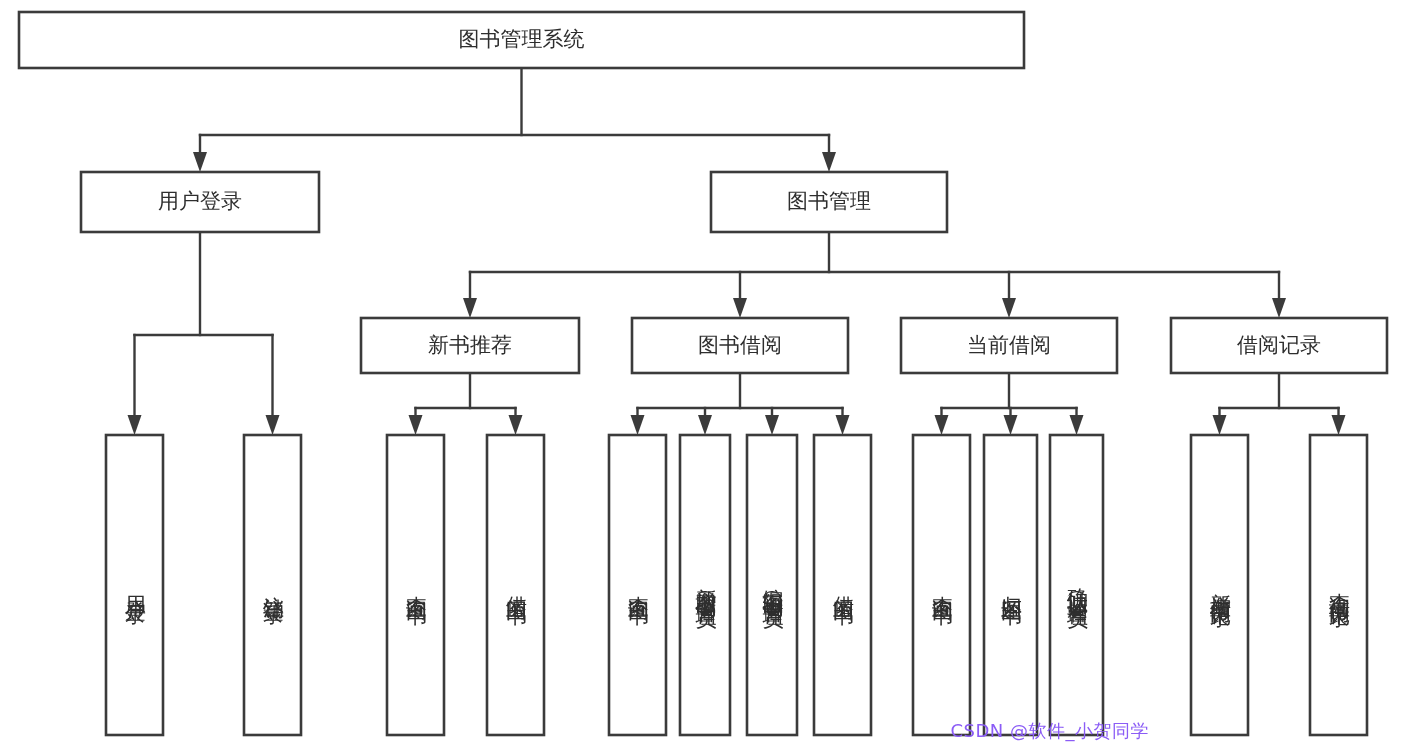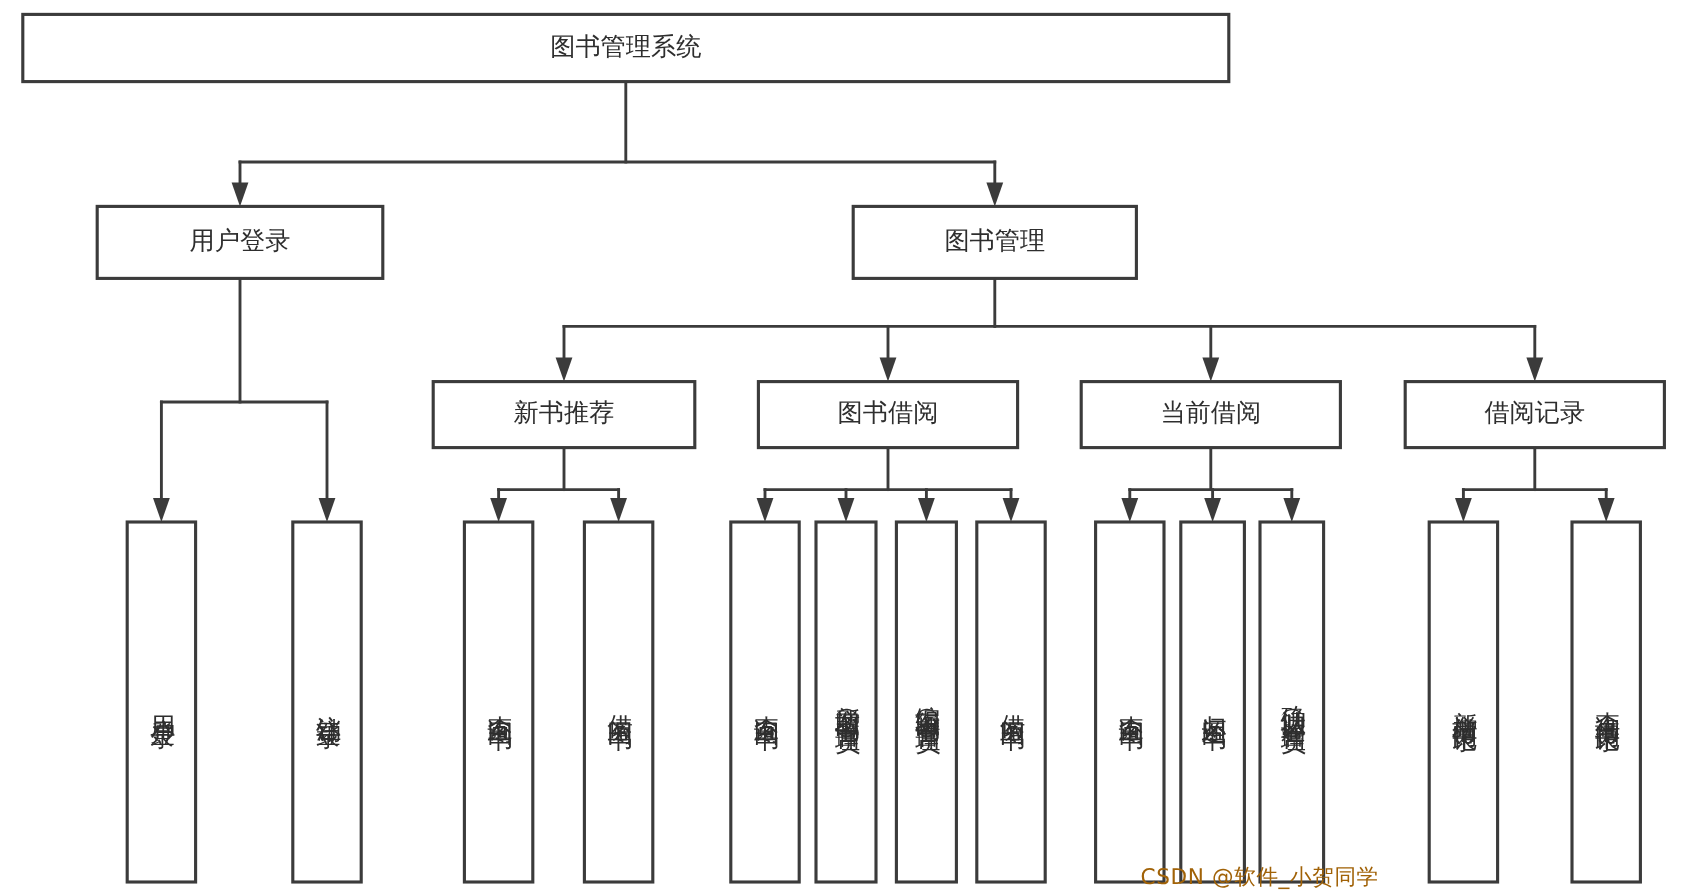--- a/index.html
+++ b/index.html
@@ -59,21 +59,21 @@
     dominant-baseline: middle;
     writing-mode: vertical-rl;
     letter-spacing: 3px;
   }
   .watermark-text {
     position: absolute;
     right: 8px;
     bottom: 4px;
     font-family: "DejaVu Sans", "Liberation Sans", sans-serif;
     font-size: 18px;
-    color: #a16207;
+    color: #8b5cf6;
     letter-spacing: 0.5px;
     user-select: none;
     white-space: nowrap;
   }
 </style>
 </head>
 <body>
 
 <div id="diagram-root">
   <svg class="diagram-canvas" viewBox="0 0 1405 747" xmlns="http://www.w3.org/2000/svg">

